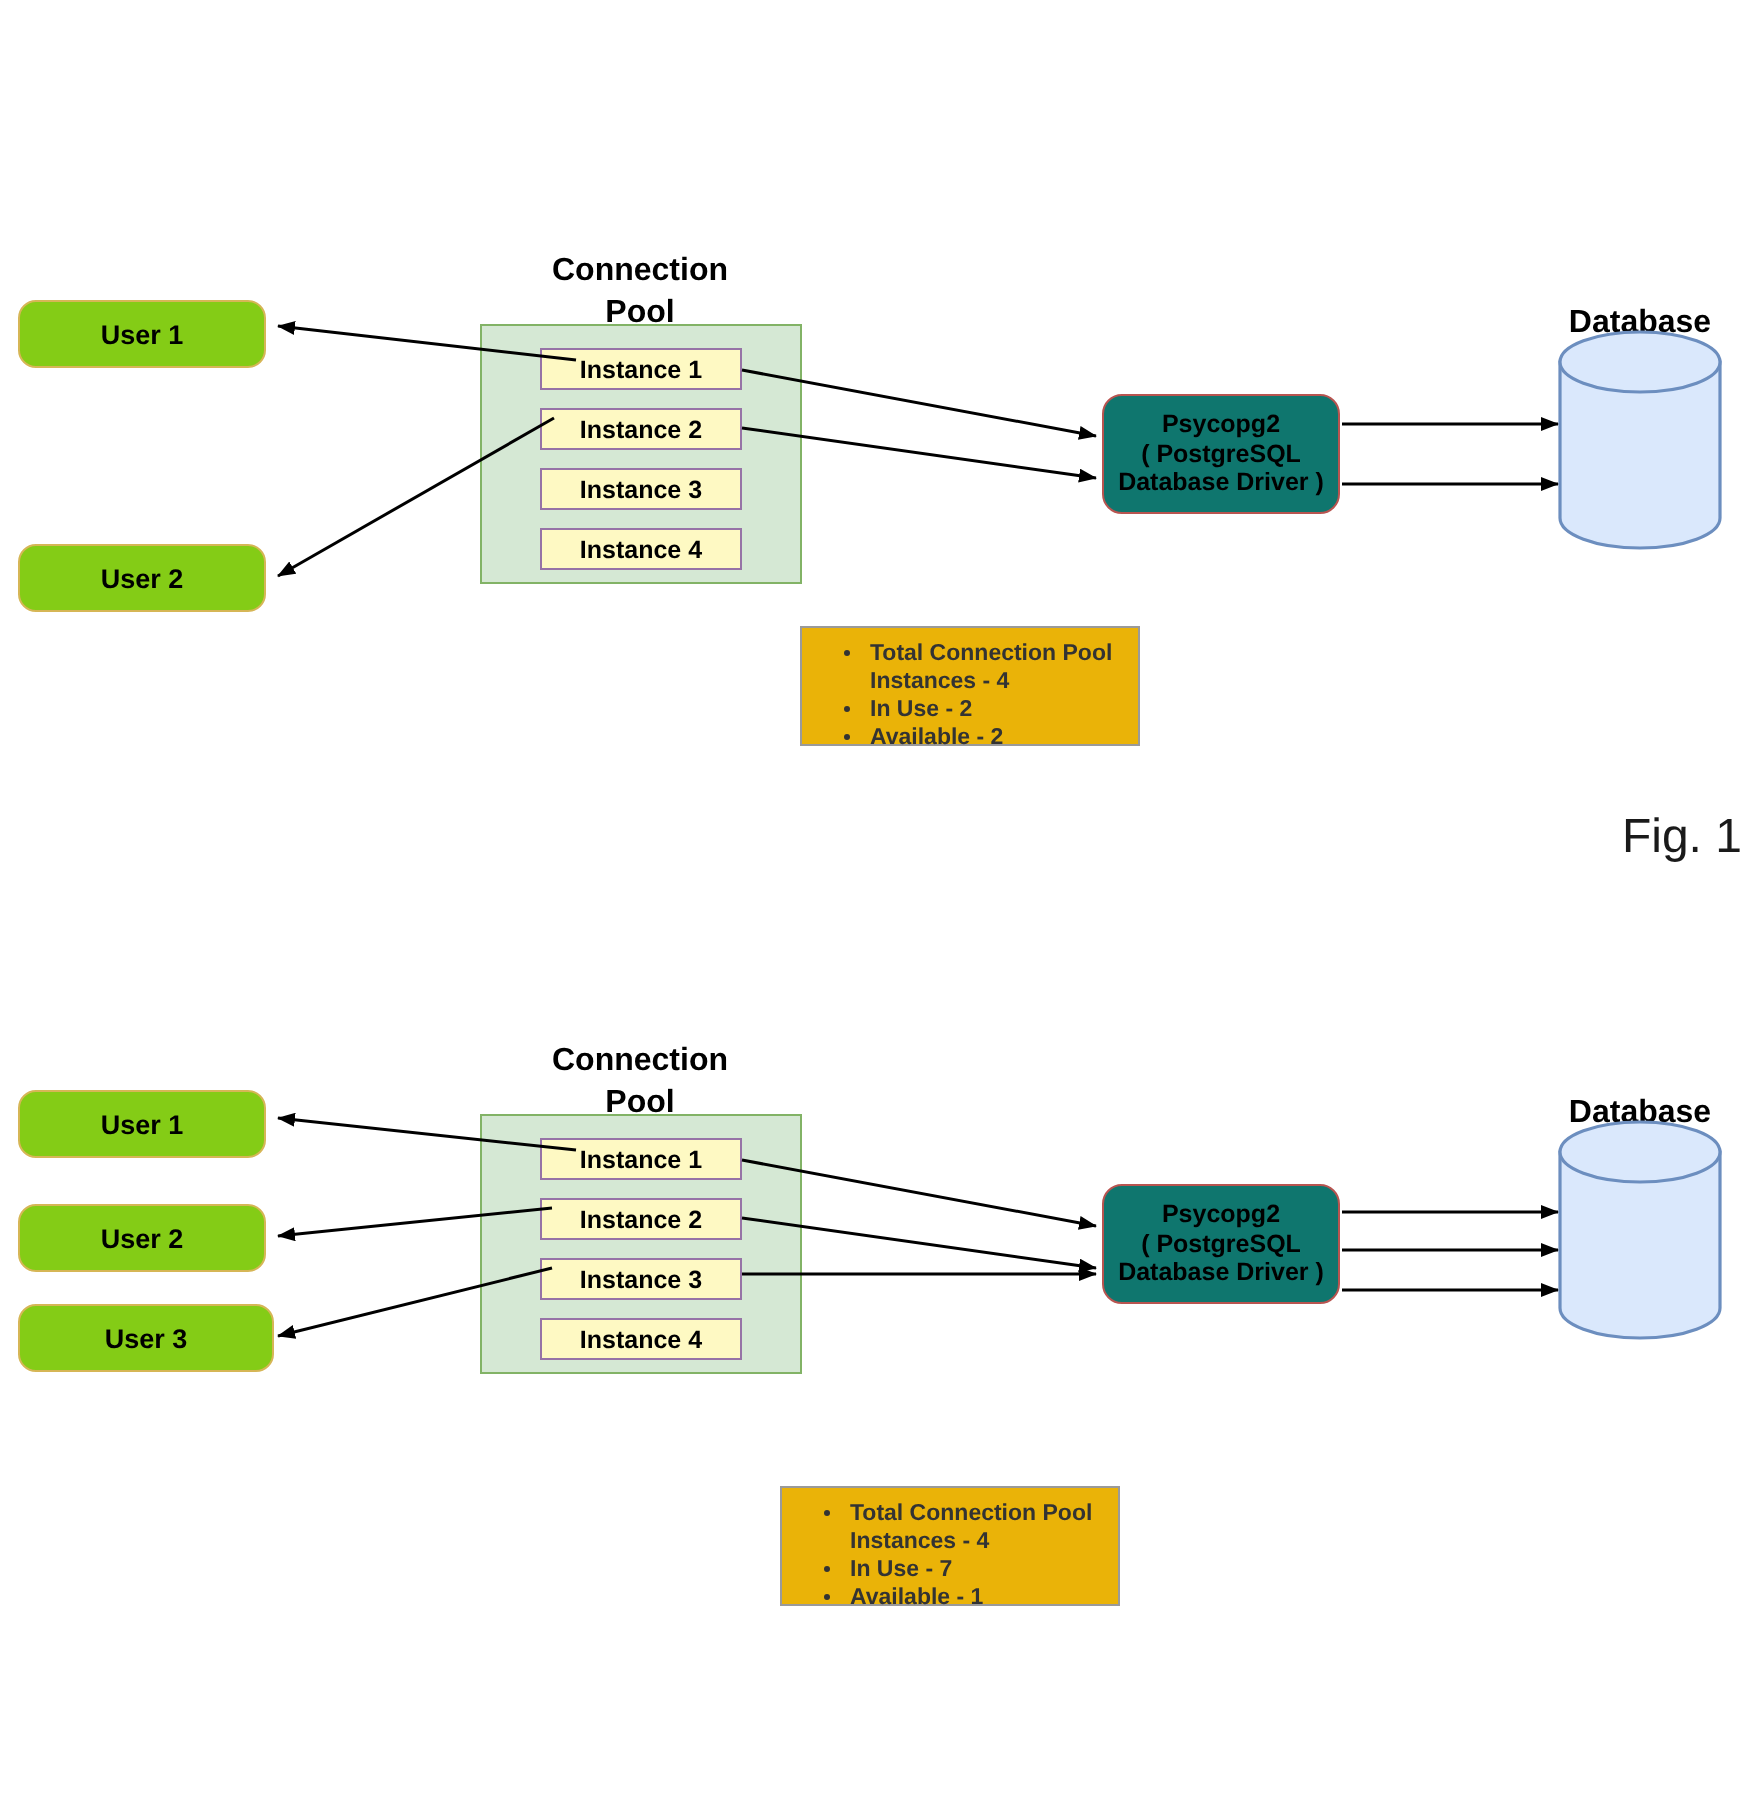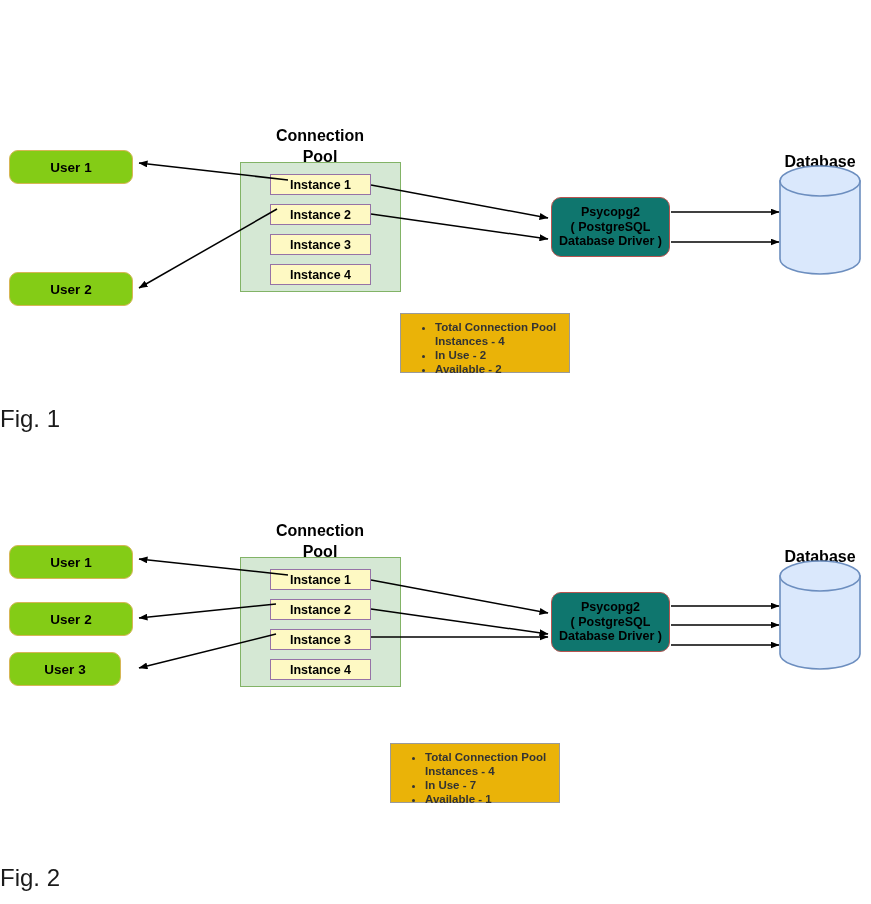--- a/index.html
+++ b/index.html
@@ -39,21 +39,21 @@
     font-size: 22px;
     font-weight: bold;
     color: #000000;
     line-height: 30px;
     letter-spacing: 0px;
   }
 
   .fig-label {
     position: absolute;
     width: 871px;
-    text-align: left;
+    text-align: right;
     font-size: 24px;
     font-weight: normal;
     color: #1a1a1a;
   }
 
   .section-heading {
     position: absolute;
     text-align: center;
     font-size: 16px;
     font-weight: bold;
@@ -195,39 +195,38 @@
 
   <div class="pool-box" style="left:240px; top:557px; width:161px; height:130px;"></div>
 
   <div class="instance-box" style="left:270px; top:569px; width:101px; height:21px;">Instance 1</div>
   <div class="instance-box" style="left:270px; top:599px; width:101px; height:21px;">Instance 2</div>
   <div class="instance-box" style="left:270px; top:629px; width:101px; height:21px;">Instance 3</div>
   <div class="instance-box" style="left:270px; top:659px; width:101px; height:21px;">Instance 4</div>
 
   <div class="user-box" style="left:9px; top:545px; width:124px; height:34px;">User 1</div>
   <div class="user-box" style="left:9px; top:602px; width:124px; height:34px;">User 2</div>
-  <div class="user-box" style="left:9px; top:652px; width:112px; height:34px;">User 3</div>
+  <div class="user-box" style="left:9px; top:652px; width:128px; height:34px;">User 3</div>
 
   <div class="driver-box" style="left:551px; top:592px; width:119px; height:60px;">
     <span>Psycopg2</span>
     <span>( PostgreSQL</span>
     <span>Database Driver )</span>
   </div>
 
   <div class="db-label" style="left:779px; top:617px; width:82px;">PostgreSQL</div>
 
   <div class="legend-box" style="left:390px; top:743px; width:170px; height:60px;">
     <ul class="legend-list">
       <li>Total Connection Pool Instances - 4</li>
       <li>In Use  - 7</li>
       <li>Available - 1</li>
     </ul>
   </div>
 
-  <div class="fig-label" style="left:0px; top:864px;">Fig. 2</div>
 
   <svg class="svg-layer" viewBox="0 0 871 904">
     <defs>
       <marker id="arrowhead" markerWidth="9" markerHeight="7" refX="8.5" refY="3.5" orient="auto" markerUnits="userSpaceOnUse">
         <polygon points="0 0, 9 3.5, 0 7" fill="#000000"></polygon>
       </marker>
     </defs>
 
     <g>
       <path d="M780 181 L780 259 A40 15 0 0 0 860 259 L860 181 Z" fill="#dae8fc" stroke="#6c8ebf" stroke-width="1.6"></path>

